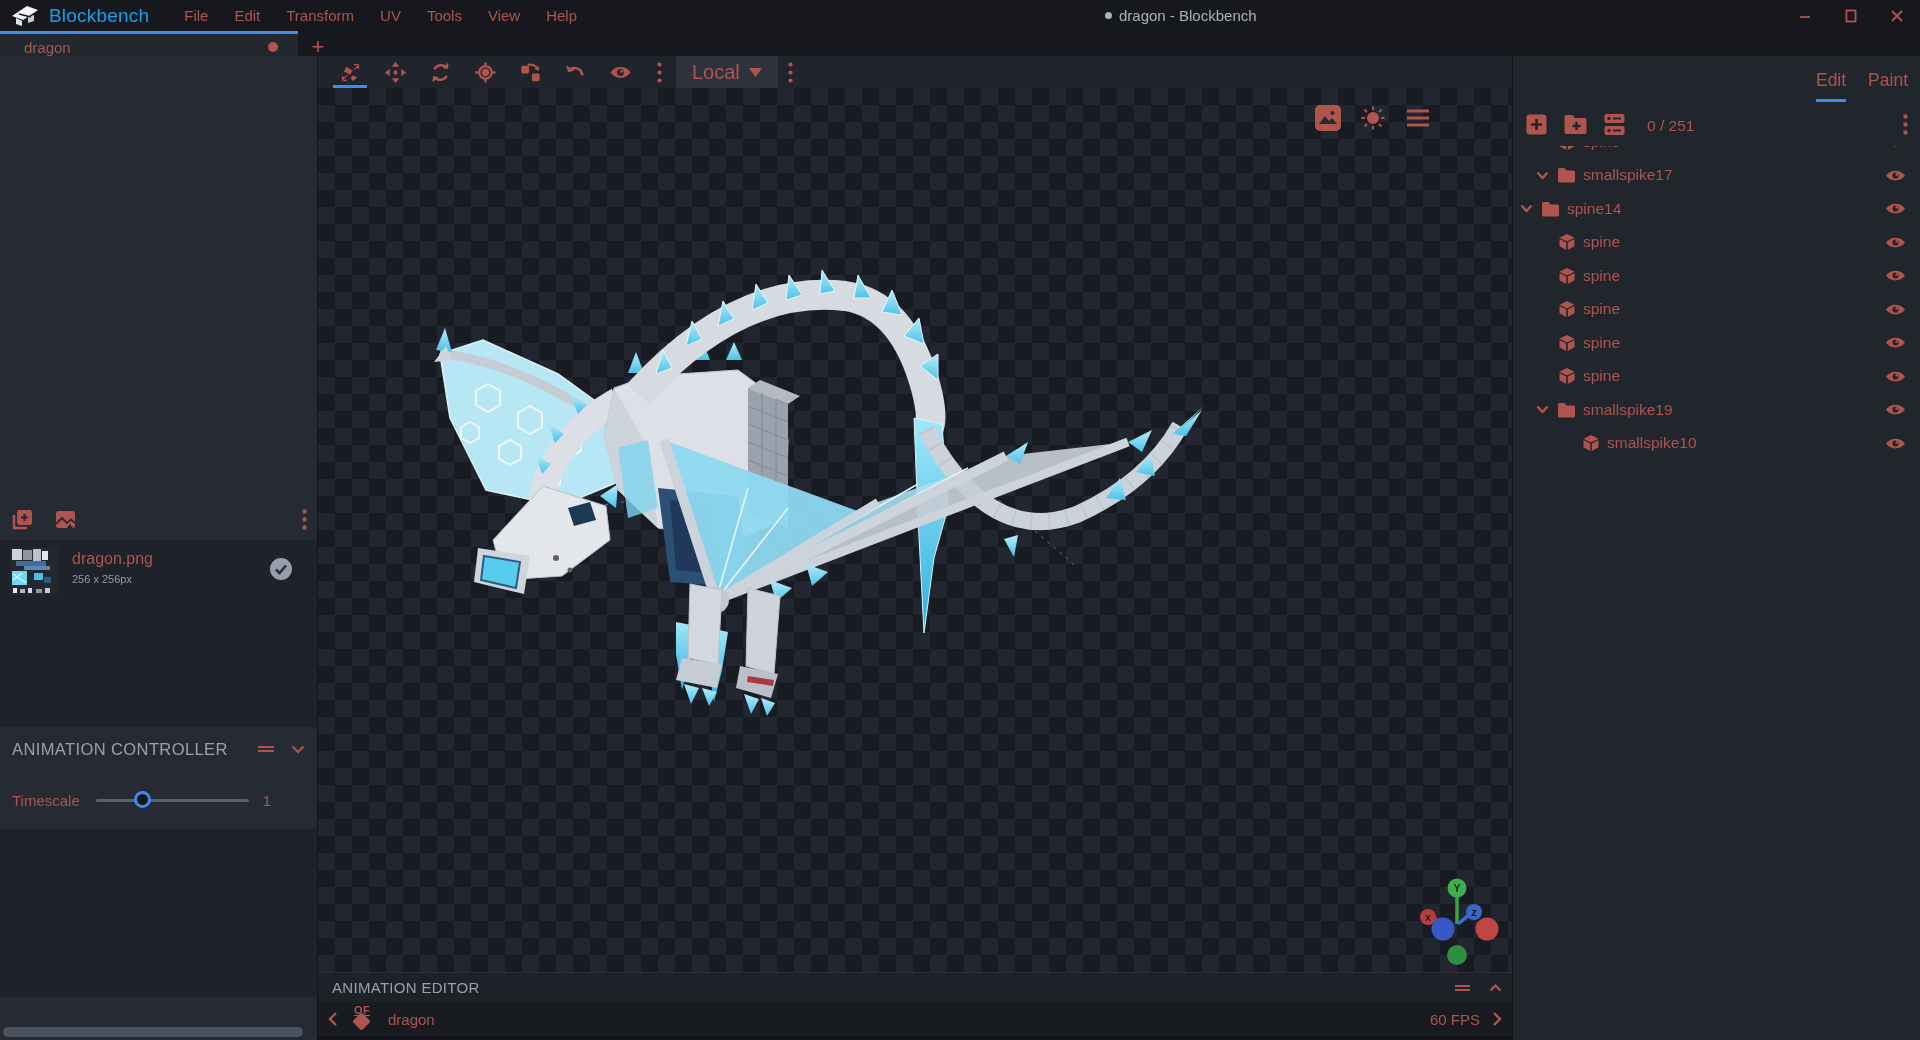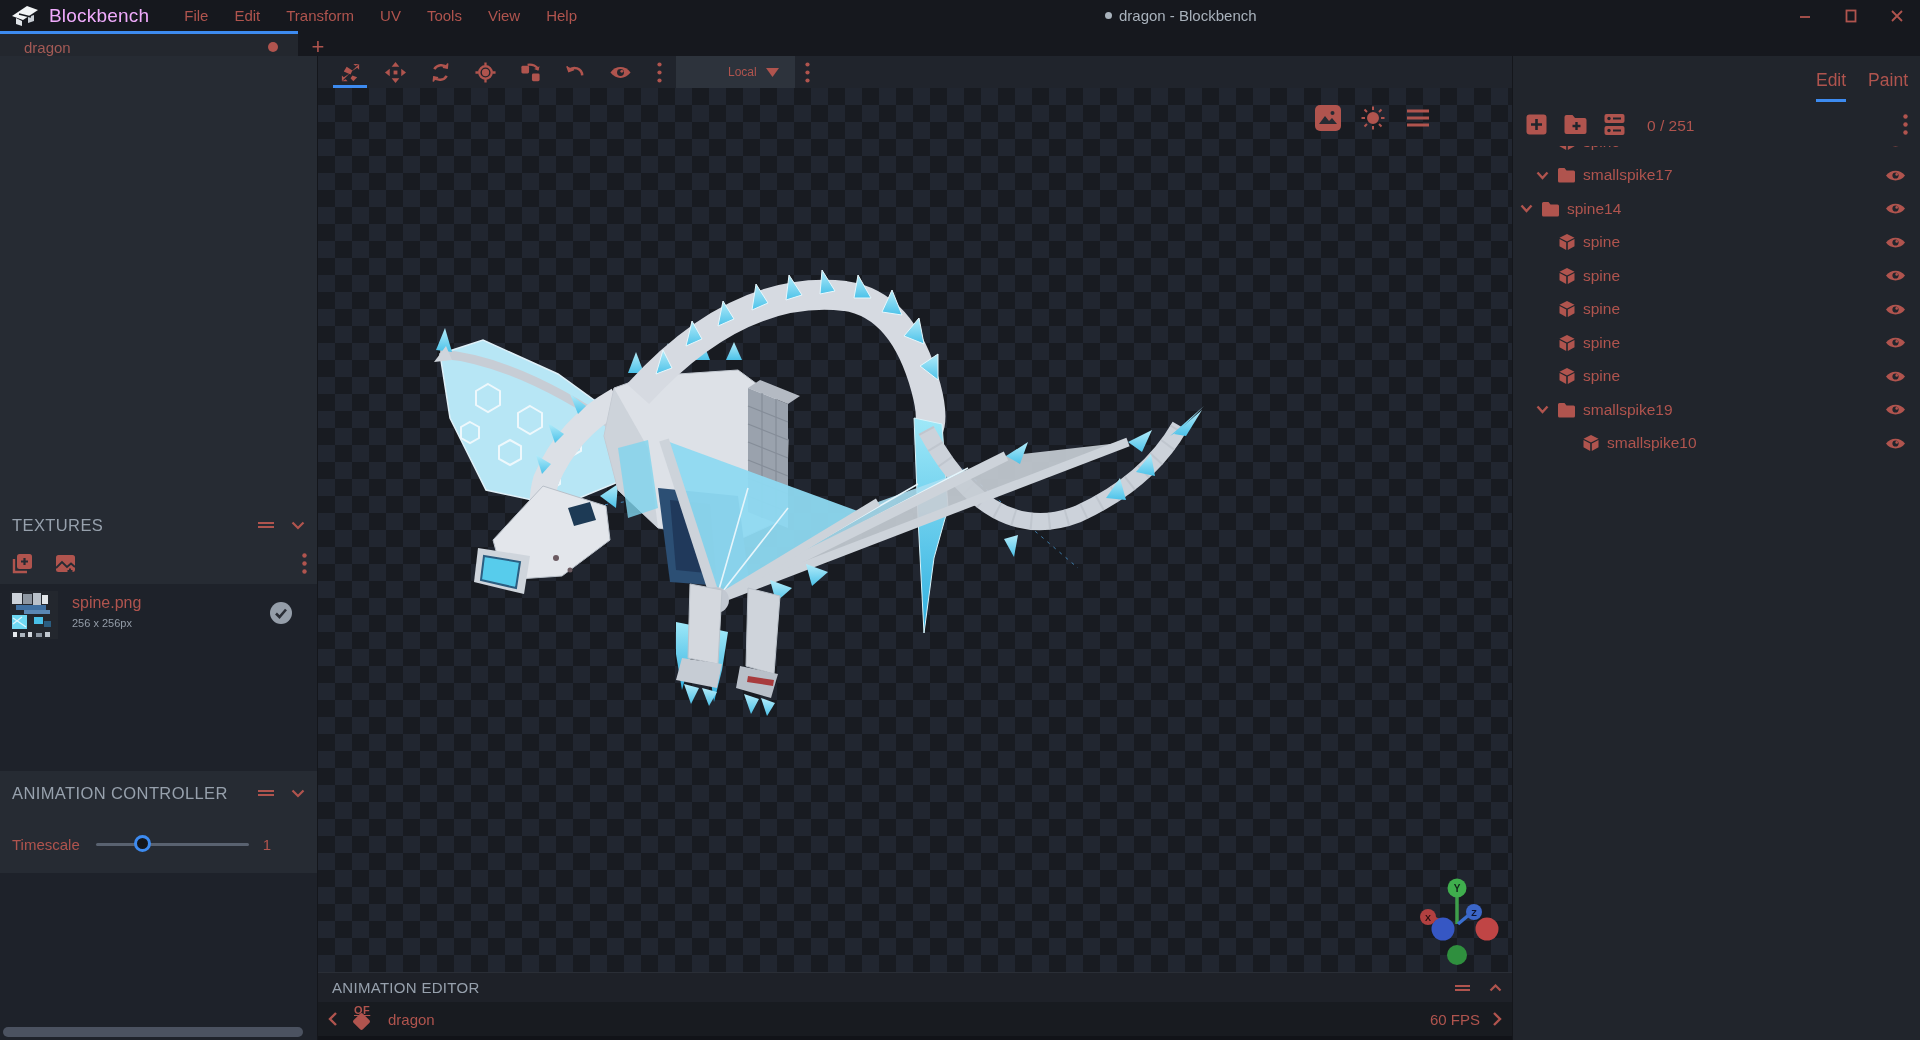--- a/index.html
+++ b/index.html
@@ -6,21 +6,21 @@
   html,body { width:1920px; height:1040px; overflow:hidden; background:#16181e;
     font-family:"Liberation Sans", sans-serif; -webkit-font-smoothing:antialiased; }
   :root{
     --red:#b0544e; --blue:#3d8bf0; --panel:#262b33; --panel-dark:#1e222a;
     --right:#21252c; --bar:#16181e; --txt:#97a1ad; --toolbar:#20242c;
   }
   
   .titlebar{ position:absolute; left:0; top:0; width:1920px; height:31px; background:var(--bar); display:flex; align-items:center; }
   .logo{ display:flex; align-items:center; gap:9px; padding-left:10px; }
   .logo svg{ width:30px; height:24px; }
-  .appname{ color:#f0abfc; font-size:19px; letter-spacing:.2px; }
+  .appname{ color:#0ea5e9; font-size:19px; letter-spacing:.2px; }
   .menus{ display:flex; margin-left:24px; gap:4px;text-align:right; }
   .menu-item{ color:var(--red); font-size:15px; padding:4px 11px; cursor:default; }
   .win-title{ position:absolute; left:1105px; top:0; height:31px; display:flex; align-items:center; gap:7px; color:#a9b2bc; font-size:15px; }
   .win-title .dot{ width:7px; height:7px; border-radius:50%; background:#a9b2bc; }
   .win-controls{ position:absolute; right:0; top:0; height:31px; display:flex; }
   .win-btn{ width:46px; height:31px; display:flex; align-items:center; justify-content:center; }
   .win-btn svg{ width:14px; height:14px; stroke:var(--red); stroke-width:1.8; fill:none; }
   
   .tab-accent{ position:absolute; left:0; top:31px; width:298px; height:3px; background:var(--blue); }
   .tabbar{ position:absolute; left:0; top:34px; width:1920px; height:22px; background:var(--bar); }
@@ -55,21 +55,21 @@
   .anim-value{ color:var(--red); font-size:15px; margin-left:auto; padding-right:34px; }
   .left-fill{ background:var(--panel-dark); height:168px; }
   .hscroll{ position:absolute; left:3px; bottom:3px; width:300px; height:10px; border-radius:5px; background:#4b5260; }
   
   .vp-toolbar{ position:relative; height:32px; background:var(--toolbar); display:flex; align-items:center; padding-left:13px; }
   .tool-btn{ width:38px; height:32px; display:flex; align-items:center; justify-content:center; position:relative; flex:none; margin-right:7px; }
   .tool-btn svg{ width:23px; height:23px; }
   .tool-sel{ position:absolute; left:2px; bottom:0; width:34px; height:3px; background:var(--blue); }
   .kebab{ width:14px; height:32px; display:flex; align-items:center; justify-content:center; margin:0 6px; }
   .space-btn{ height:32px; background:#2d333c; display:flex; align-items:center; gap:9px; padding:0 16px; margin-left:4px; }
-  .space-btn span{ color:var(--red); font-size:12px;margin-left:36px; }
+  .space-btn span{ color:var(--red); font-size:20px; }
   
   .viewport{ position:relative; height:884px; background:#181b21;
     background-image:
       linear-gradient(45deg,#212630 25%,transparent 25%,transparent 75%,#212630 75%),
       linear-gradient(45deg,#212630 25%,transparent 25%,transparent 75%,#212630 75%);
     background-size:34px 34px; background-position:0 0,17px 17px; overflow:hidden; }
   .vp-corner{ position:absolute; right:80px; top:16px; display:flex; gap:17px; align-items:center; }
   .vp-corner .cbtn{ width:28px; height:28px; display:flex; align-items:center; justify-content:center; }
   .dragon-svg{ position:absolute; inset:0; }
   .gizmo-svg{ position:absolute; right:0; bottom:0; }
@@ -158,35 +158,20 @@
     <span class="tab-label">dragon</span>
     <span class="tab-dot"></span>
   </div>
   <div class="tab-add">+</div>
 </div>
 
 <aside class="left-sidebar">
   <div class="tex-spacer"></div>
 
   <section>
-    <div class="panel-head">
-      <span class="panel-title">TEXTURES</span>
-      <span class="icons">
-        <span class="handle-icon">
-          <svg width="18" height="10" viewBox="0 0 18 10">
-              <path d="M1 3 H17 M1 7 H17" stroke="#b0544e" stroke-width="2.2"></path>
-            </svg>
-        </span>
-        <span class="chev-icon">
-          <svg width="14" height="9" viewBox="0 0 14 9">
-              <path d="M1.5 1.5 L7 7 L12.5 1.5" stroke="#b0544e" stroke-width="2.2" fill="none"></path>
-            </svg>
-        </span>
-      </span>
-    </div>
     <div class="mini-toolbar">
       <span>
         <svg width="25" height="25" viewBox="0 0 25 25">
             <path d="M4 8 V21 H17" stroke="#b0544e" stroke-width="2.4" fill="none"></path>
             <rect x="7" y="3" width="15" height="15" rx="2.5" fill="#b0544e"></rect>
             <path d="M14.5 7 V14 M11 10.5 H18" stroke="#262b33" stroke-width="2.2"></path>
           </svg>
       </span>
       <span>
         <svg width="25" height="25" viewBox="0 0 25 25">
@@ -218,21 +203,21 @@
             <path d="M3 27 L16 36 M3 33 L12 26" stroke="#d9f4fb" stroke-width="1.4"></path>
           <rect x="24" y="26" width="9" height="7" fill="#49c0e8"></rect>
             <rect x="34" y="30" width="7" height="6" fill="#2b5d80"></rect>
           <rect x="3" y="41" width="4" height="5" fill="#e8ecef"></rect>
             <rect x="10" y="42" width="5" height="4" fill="#aeb6bf"></rect>
           <rect x="18" y="41" width="4" height="5" fill="#d2d7dd"></rect>
             <rect x="26" y="42" width="6" height="4" fill="#8d96a1"></rect>
           <rect x="35" y="41" width="5" height="5" fill="#c2c9d1"></rect>
         </svg>
         <div class="tex-meta">
-          <div class="tex-name">spine.png</div>
+          <div class="tex-name">dragon.png</div>
           <div class="tex-size">256 x 256px</div>
         </div>
         <svg class="tex-check" width="24" height="24" viewBox="0 0 24 24">
           <circle cx="12" cy="12" r="11" fill="#959ea9"></circle>
           <path d="M7 12.5 L10.5 16 L17 8.5" stroke="#2a2e36" stroke-width="2.6" fill="none"></path>
         </svg>
       </div>
     </div>
   </section>
 

